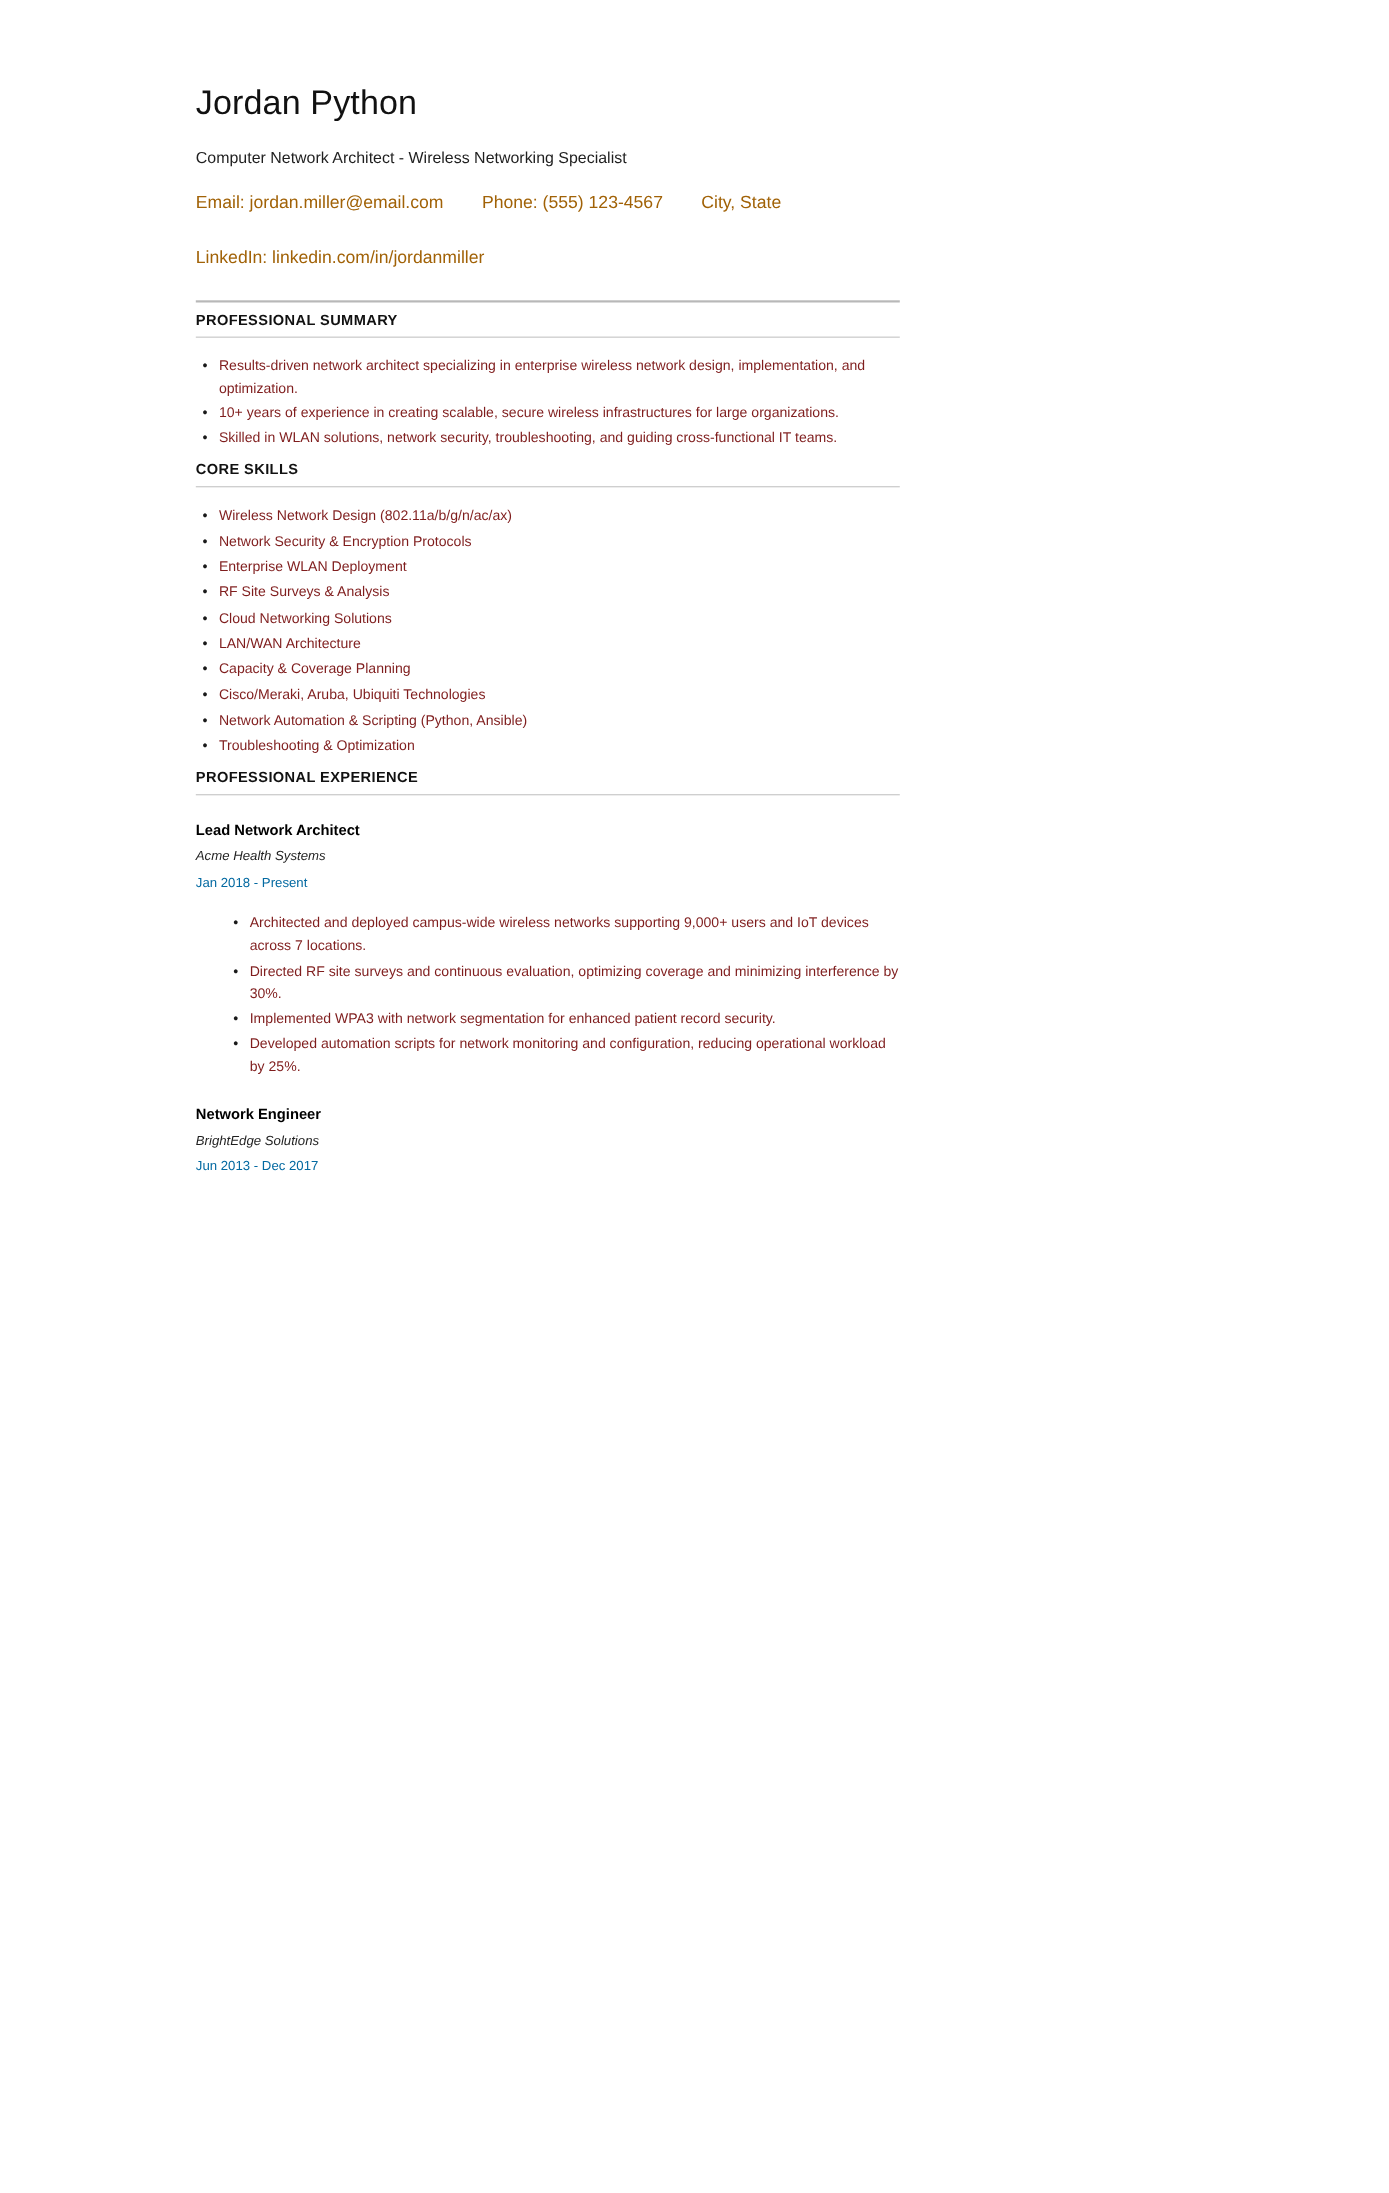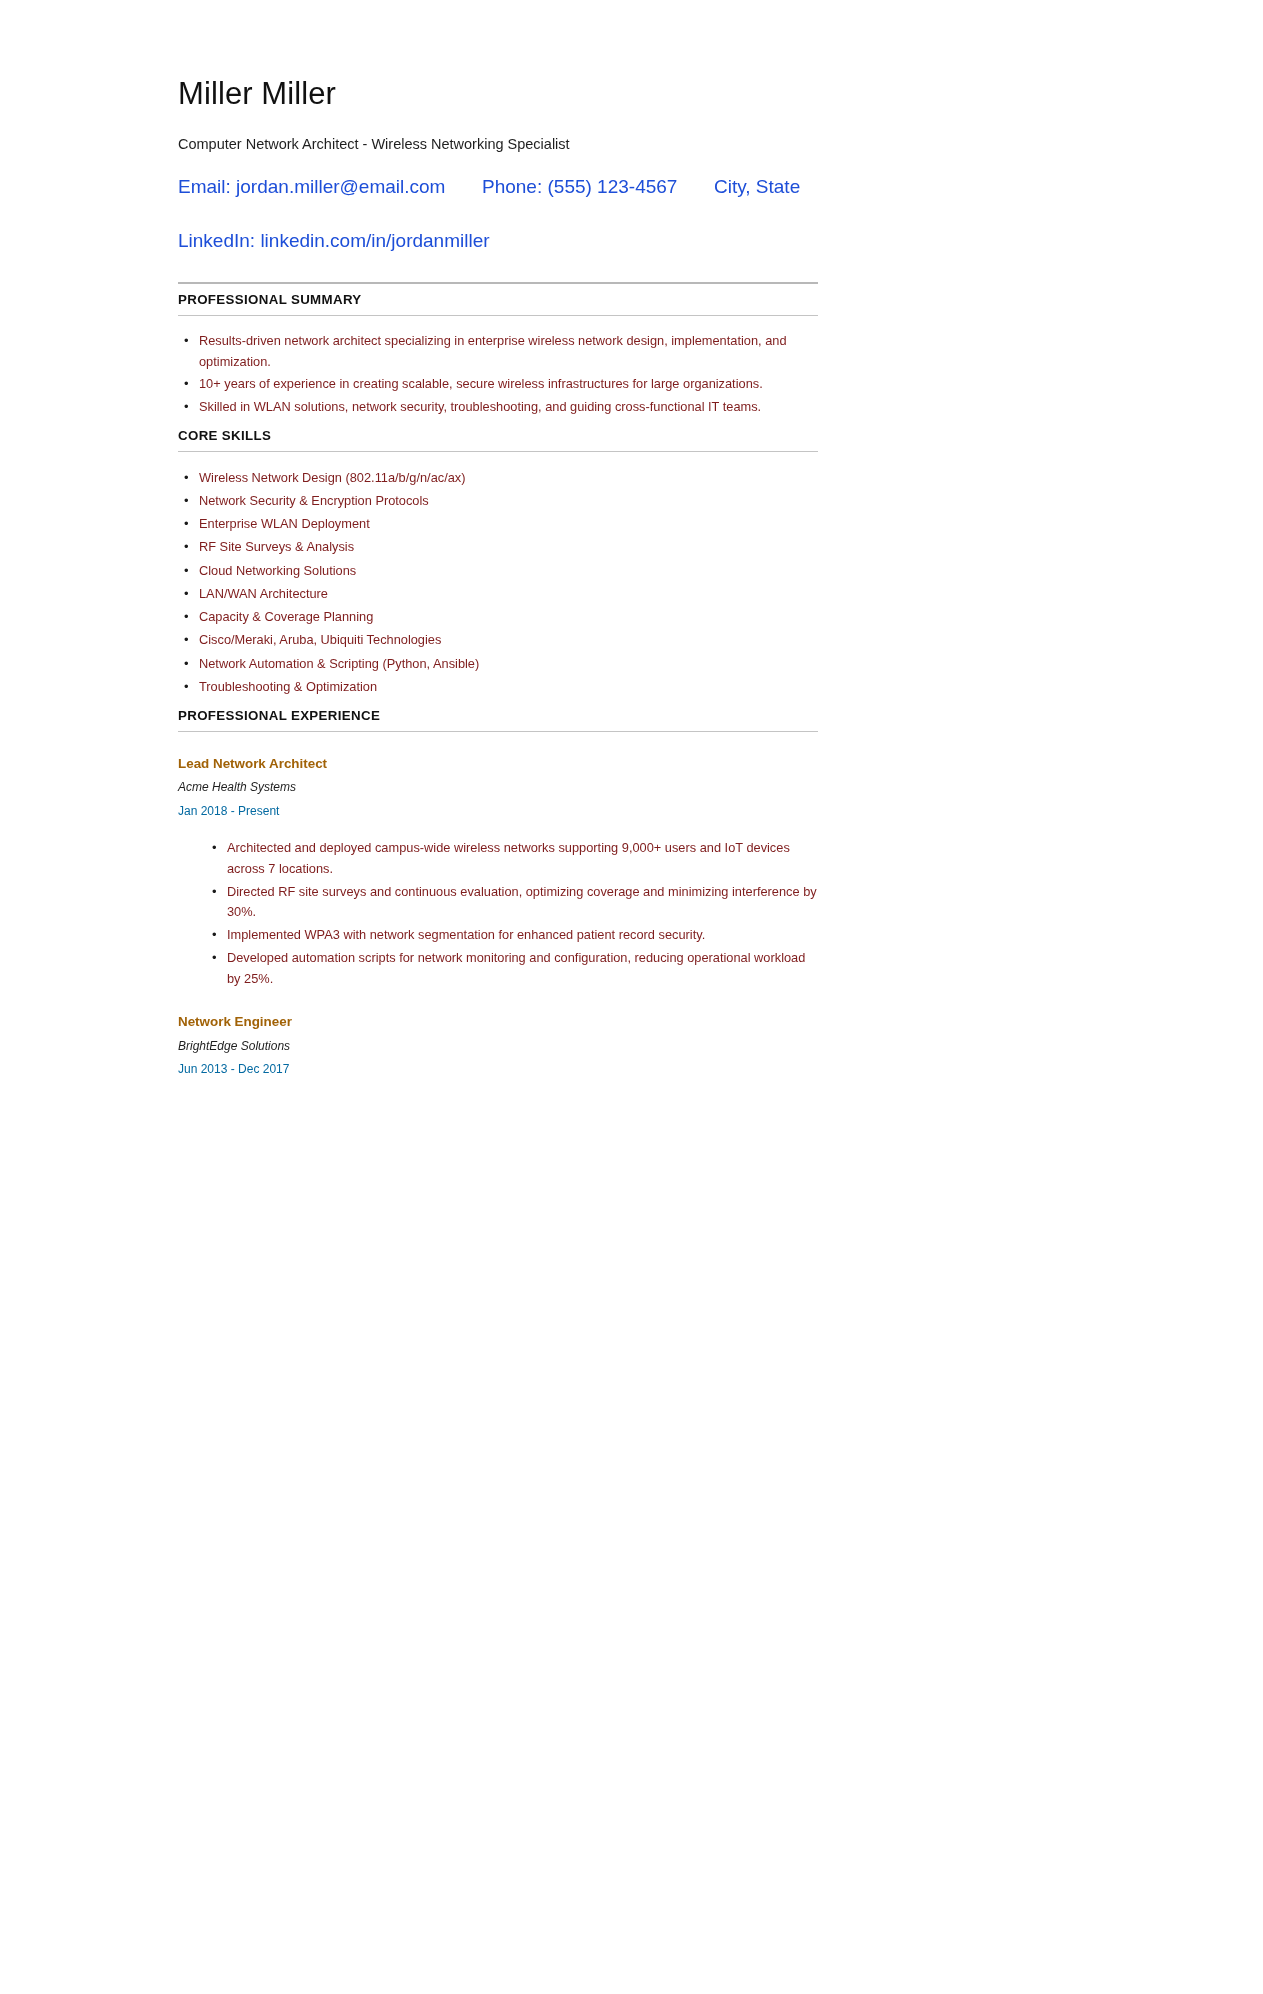--- a/index.html
+++ b/index.html
@@ -41,22 +41,22 @@
   }
   .headline {
     font-size: 14.5px;
     font-weight: 400;
     color: #1f1f1f;
     margin: 0;
     padding-top: 22px;
     line-height: 1.4;
   }
   .contact-line {
-    font-size: 19px;
-    color: #1d4ed8;
+    font-size: 16px;
+    color: #a16207;
     margin: 0;
     padding-top: 19px;
     line-height: 1.5;
   }
   .contact-line .sep {
     display: inline-block;
     width: 26px;
   }
   .contact-line.second {
     padding-top: 26px;
@@ -129,21 +129,21 @@
   
   .job {
     padding-top: 21px;
   }
   .job:first-of-type {
     padding-top: 22px;
   }
   .job-title {
     font-size: 13.4px;
     font-weight: 700;
-    color: #a16207;
+    color: #000000;
     margin: 0;
     line-height: 1.45;
   }
   .job-company {
     font-size: 12px;
     font-style: italic;
     color: #1f1f1f;
     margin: 0;
     padding-top: 6px;
     line-height: 1.45;
@@ -163,21 +163,21 @@
     margin-bottom: 2px;
   }
 </style>
 </head>
 <body>
 
 <div class="page">
   <div class="doc">
 
     <div>
-      <h1 class="name">Miller Miller</h1>
+      <h1 class="name">Jordan Python</h1>
       <p class="headline">Computer Network Architect - Wireless Networking Specialist</p>
       <p class="contact-line">
         <span>Email: jordan.miller@email.com</span>
         <span class="sep"></span>
         <span>Phone: (555) 123-4567</span>
         <span class="sep"></span>
         <span>City, State</span>
       </p>
       <p class="contact-line second">LinkedIn: linkedin.com/in/jordanmiller</p>
       <hr class="top-rule">

